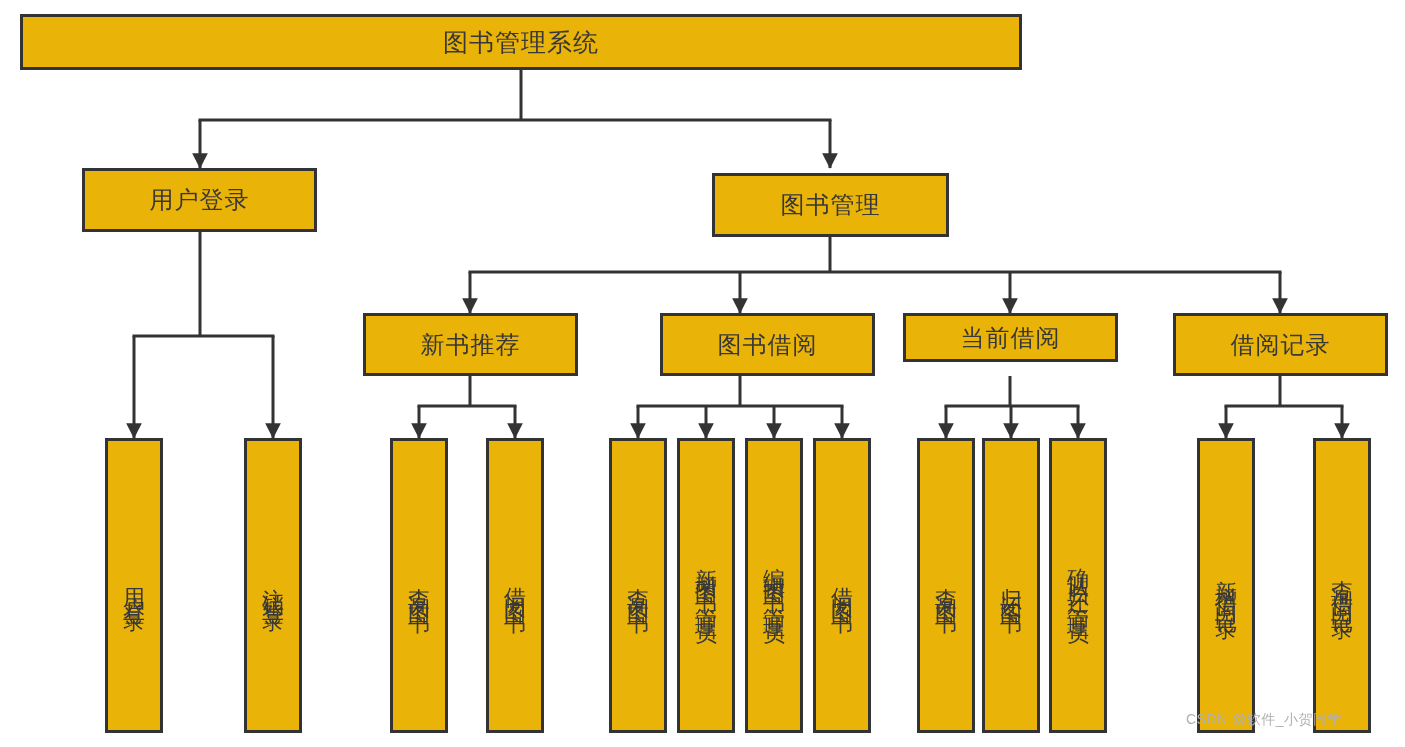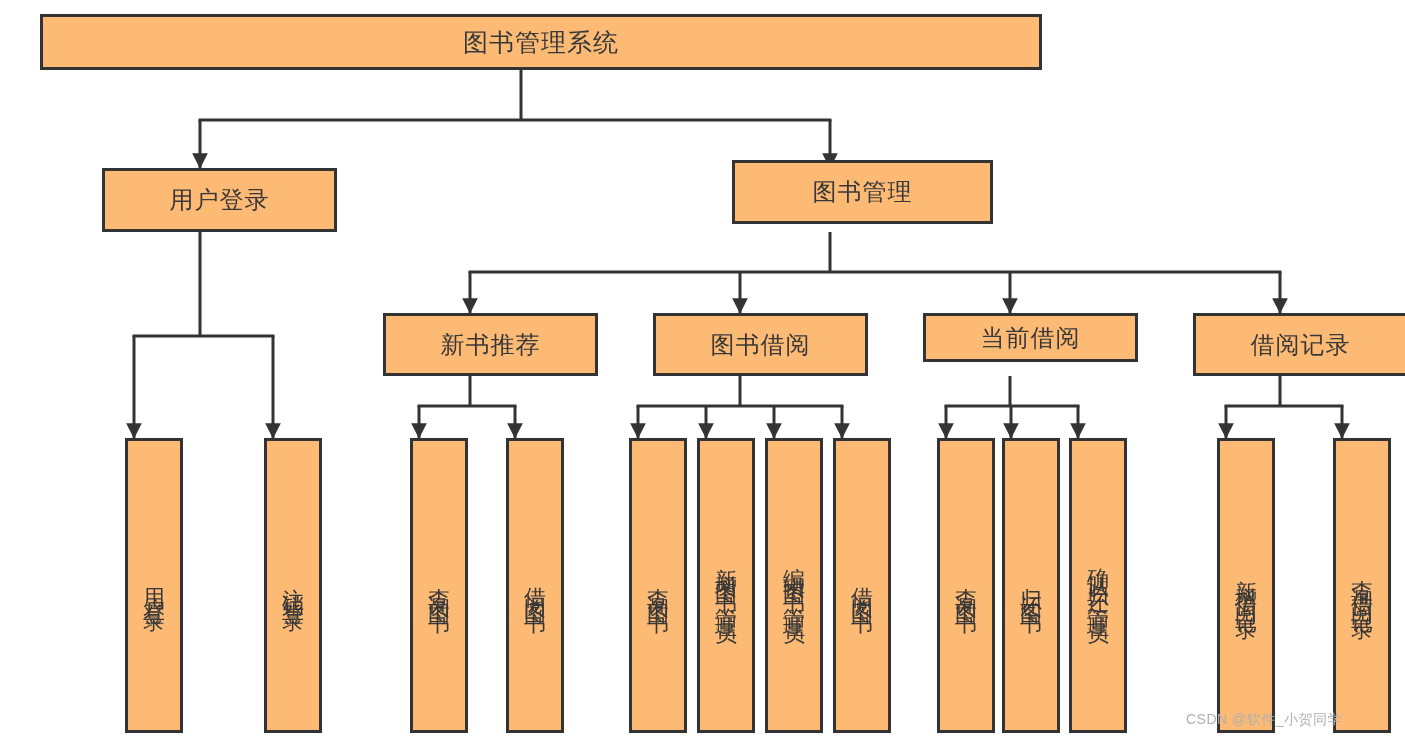--- a/index.html
+++ b/index.html
@@ -6,23 +6,23 @@
   .canvas{
     position:relative;width:1405px;height:747px;background:var(--background,#fff);
     font-family:"Liberation Sans","DejaVu Sans",sans-serif;color:var(--text,#333);
     overflow:hidden;
   }
   .wires{position:absolute;left:0;top:0;pointer-events:none;}
   .wire{stroke:var(--line,#333);stroke-width:3;fill:none;}
   .ah{fill:var(--line,#333);}
   .node{
     position:absolute;box-sizing:border-box;
-    border:3px solid var(--border,#333);background:#fdba74;
+    border:3px solid var(--border,#333);background:#eab308;
     display:flex;align-items:center;justify-content:center;
-    font-size:24px;letter-spacing:1px;white-space:nowrap;margin-left:20px;
+    font-size:24px;letter-spacing:1px;white-space:nowrap;
   }
   .root{font-size:25px;}
   .leaf{
     writing-mode:vertical-rl;text-orientation:mixed;
     font-size:22px;letter-spacing:8px;line-height:1;
   }
   .watermark{
     position:absolute;left:1186px;top:711px;z-index:5;
     font-size:14px;letter-spacing:.5px;color:var(--watermark,#b3b3b3);
     white-space:nowrap;
@@ -77,24 +77,24 @@
 
     <path class="wire" d="M1280 376 V406"></path>
     <path class="wire" d="M1224.5 406 H1343.5"></path>
     <path class="wire" d="M1226 406 V438" marker-end="url(#ah)"></path>
     <path class="wire" d="M1342 406 V438" marker-end="url(#ah)"></path>
   </svg>
 
   <div class="node root" style="left:20px;top:14px;width:1002px;height:56px;">图书管理系统</div>
 
   <div class="node" style="left:82px;top:168px;width:235px;height:64px;">用户登录</div>
-  <div class="node" style="left:712px;top:160px;width:261px;height:64px;">图书管理</div>
+  <div class="node" style="left:712px;top:173px;width:237px;height:64px;">图书管理</div>
 
   <div class="node" style="left:363px;top:313px;width:215px;height:63px;text-align:right;">新书推荐</div>
-  <div class="node" style="left:633px;top:313px;width:215px;height:63px;">图书借阅</div>
+  <div class="node" style="left:660px;top:313px;width:215px;height:63px;">图书借阅</div>
   <div class="node" style="left:903px;top:313px;width:215px;height:49px;">当前借阅</div>
   <div class="node" style="left:1173px;top:313px;width:215px;height:63px;">借阅记录</div>
 
   <div class="node leaf" style="left:105px;top:438px;width:58px;height:295px;">用户登录</div>
   <div class="node leaf" style="left:244px;top:438px;width:58px;height:295px;">注销登录</div>
 
   <div class="node leaf" style="left:390px;top:438px;width:58px;height:295px;">查询图书</div>
   <div class="node leaf" style="left:486px;top:438px;width:58px;height:295px;">借阅图书</div>
 
   <div class="node leaf" style="left:609px;top:438px;width:58px;height:295px;">查询图书</div>

